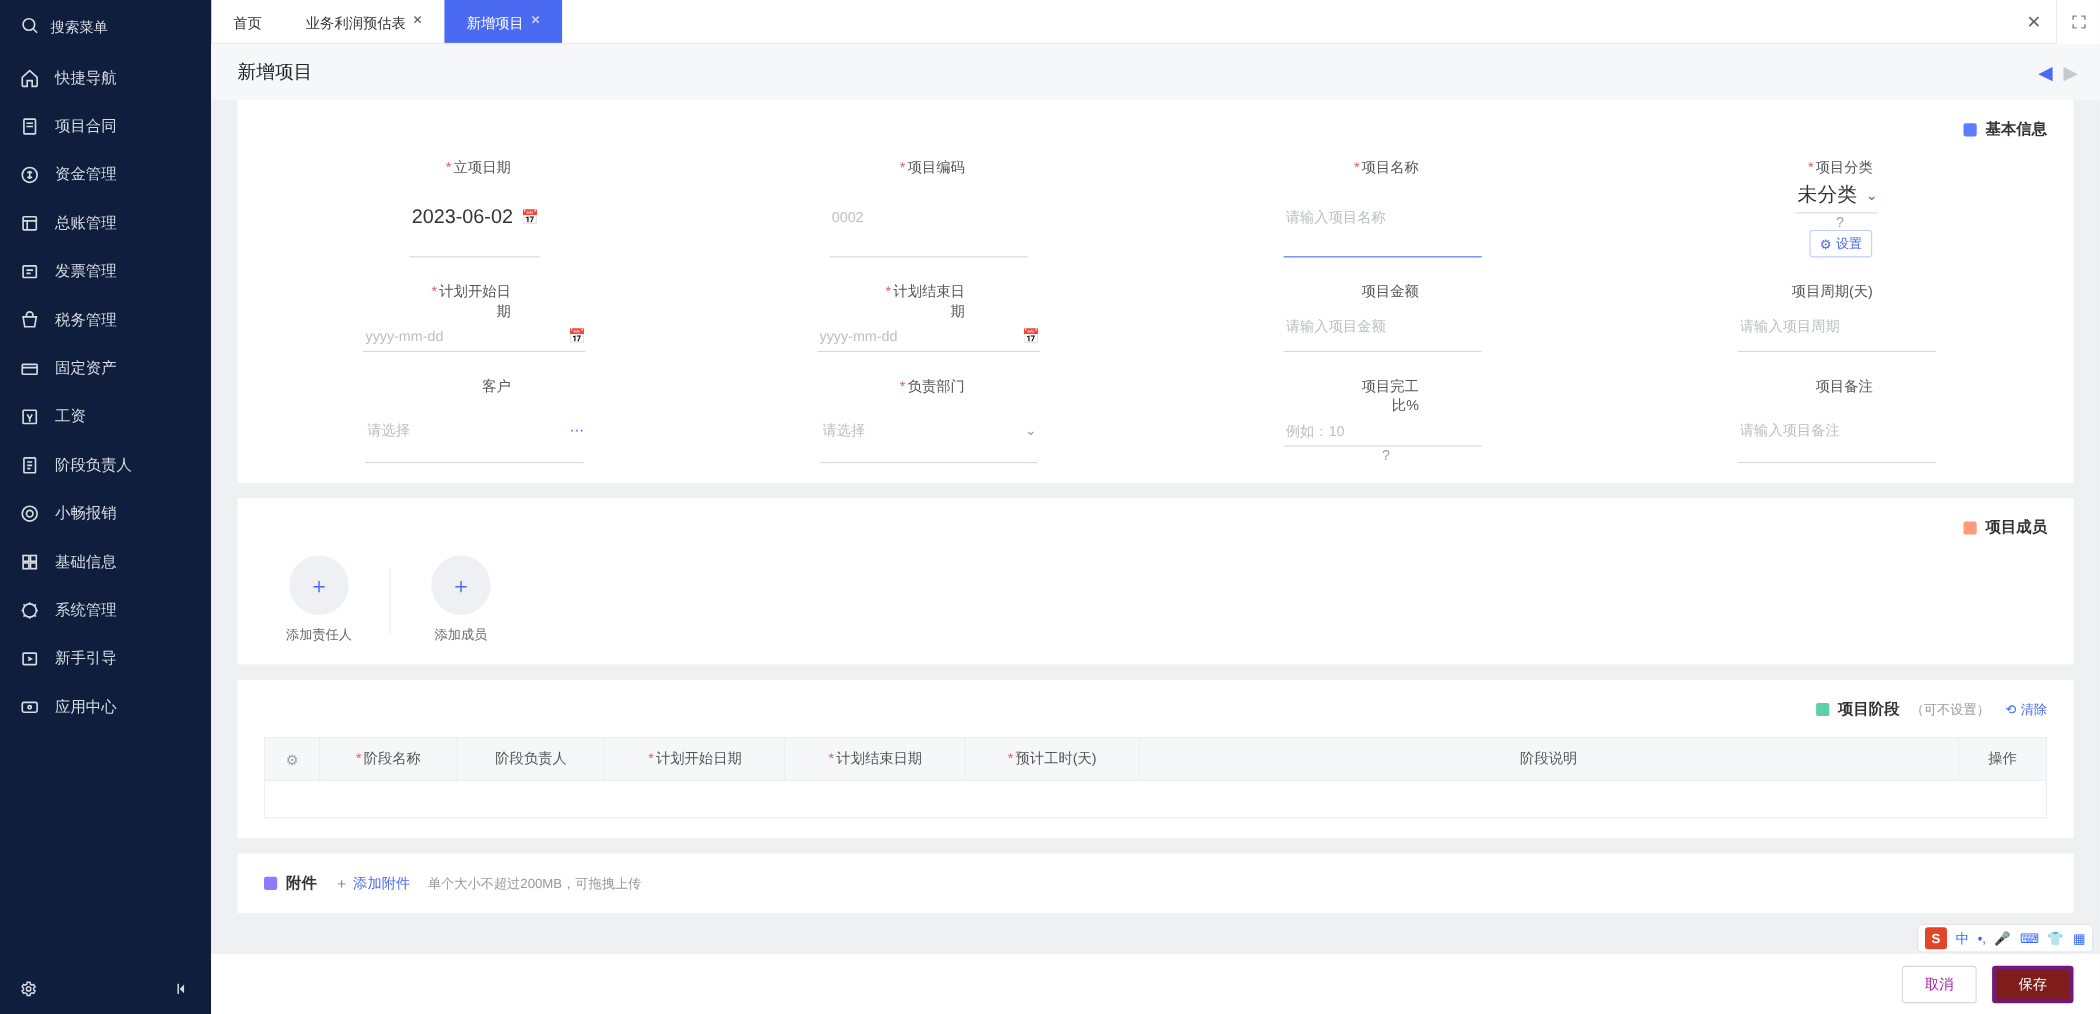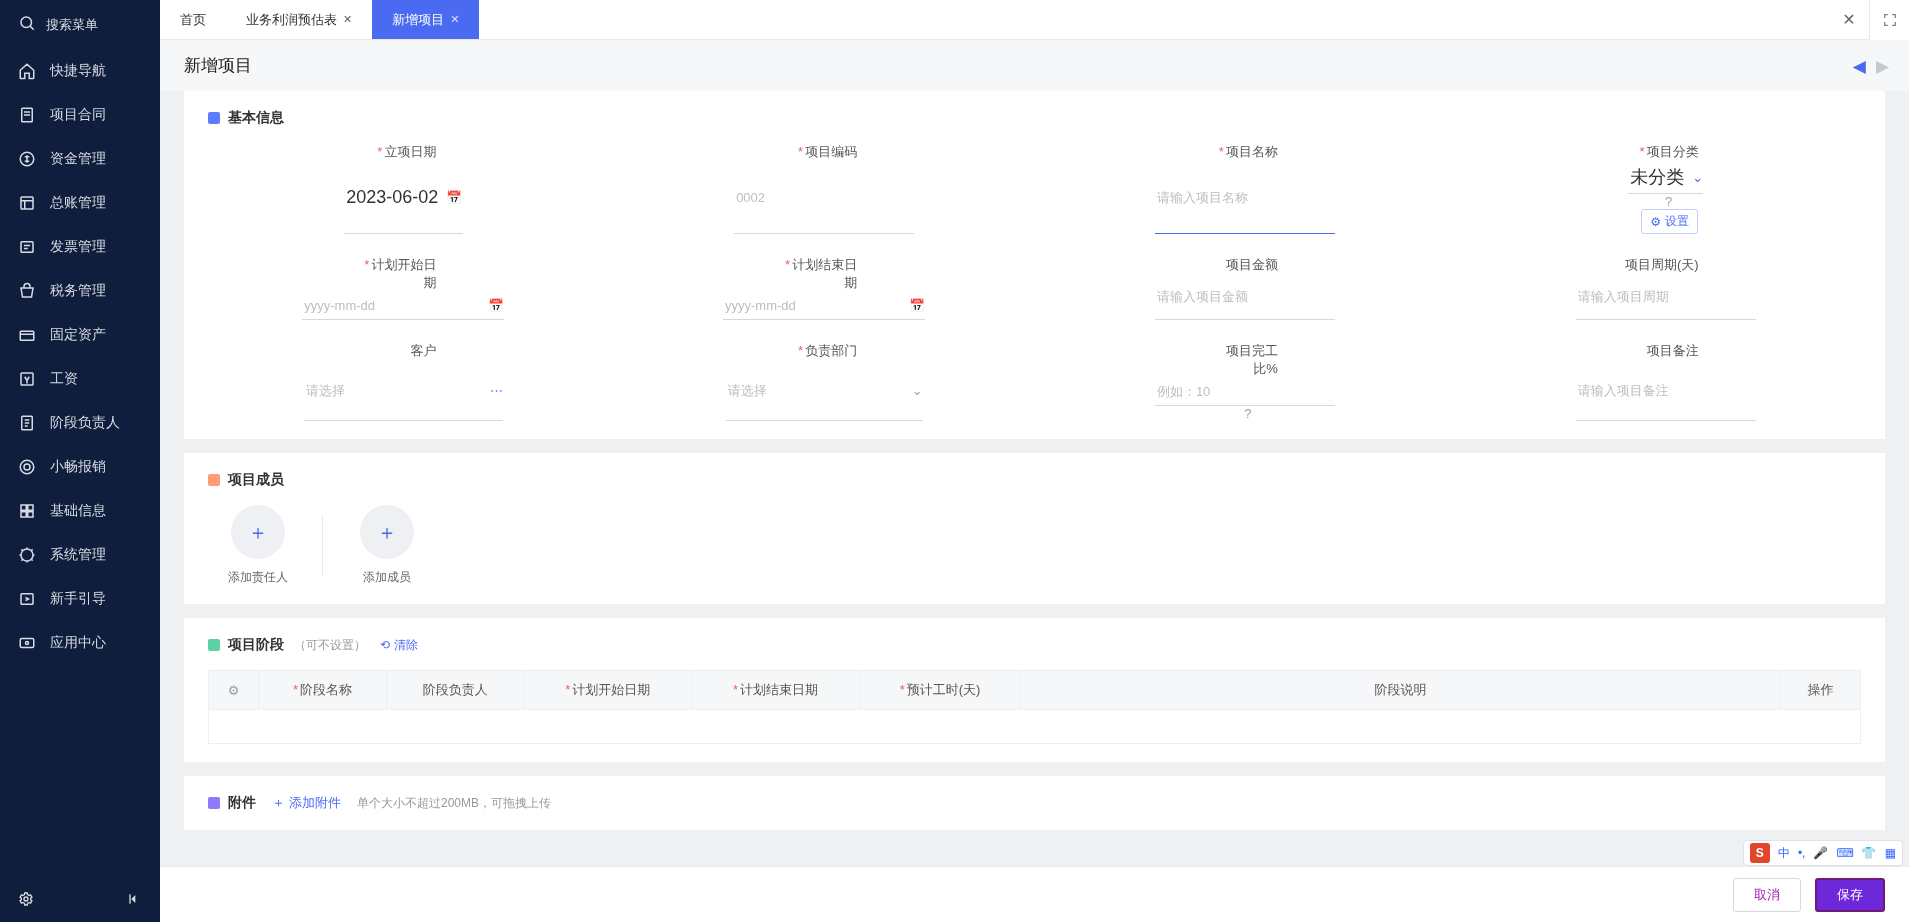--- a/index.html
+++ b/index.html
@@ -12,21 +12,21 @@
   height: 100%;
   overflow: hidden;
 }
 body {
   display: flex;
   font-size: 13px;
   color: #333;
   background: #fff;
 }
 .sidebar {
-  width: 160px;
+  width: 192px;
   background: #0f1e3c;
   color: #d7dbe3;
   display: flex;
   flex-direction: column;
   flex-shrink: 0;
 }
 .sidebar-search {
   display: flex;
   align-items: center;
   gap: 10px;
@@ -63,22 +63,22 @@
 
 .tabbar {
   height: 40px;
   border-bottom: 1px solid #e8eaed;
   display: flex;
   align-items: stretch;
   position: relative;
 }
 .tab {
   display: flex;
-  align-items: center;
-  padding: 0 20px;
+  align-items: flex-start;
+  padding: 12px 20px;
   font-size: 13px;
   color: #333;
   cursor: pointer;
   gap: 6px;
 }
 .tab.active {
   background: #4b6af2;
   color: #fff;
 }
 .tab .tab-close { font-size: 11px; opacity: .8; }
@@ -147,20 +147,21 @@
 .card:first-child { margin-top: 0; }
 
 .section-head {
   display: flex;
   align-items: center;
   gap: 8px;
   font-size: 14px;
   font-weight: 600;
   color: #333;
   margin-bottom: 16px;
+  justify-content: flex-end;
 }
 .section-head .mark {
   display:inline-block;width:12px;height:12px;border-radius:2px;
 }
 .section-head .mark.doc { background:#5d7cff; }
 .section-head .mark.person { background:#ff9a7b; }
 .section-head .mark.stage { background:#5ed0a5; }
 .section-head .mark.attach { background:#8d7bff; }
 .section-head .hint { font-weight: 400; font-size: 12px; color: #999; margin-left: 2px; }
 .section-head .clear-link { color:#4b6af2; font-size:12px; font-weight:400; margin-left:6px; cursor:pointer; display:flex; align-items:center; gap:4px;}
@@ -286,21 +287,21 @@
   border-radius: 3px;
   font-size: 13px;
   cursor: pointer;
   display: inline-flex;
   align-items: center;
 }
 .btn.default {
   background:#fff; border:1px solid #d6d8dd; color:#a21caf;
 }
 .btn.primary {
-  background:#6d28d9; border:2px solid #701a75; color:#fff;
+  background:#7f1d1d; border:4px solid #701a75; color:#fff;
 }
 
 .ime-bar {
   position: fixed;
   right: 6px;
   bottom: 56px;
   display: flex;
   align-items: center;
   gap: 8px;
   background: #fff;

